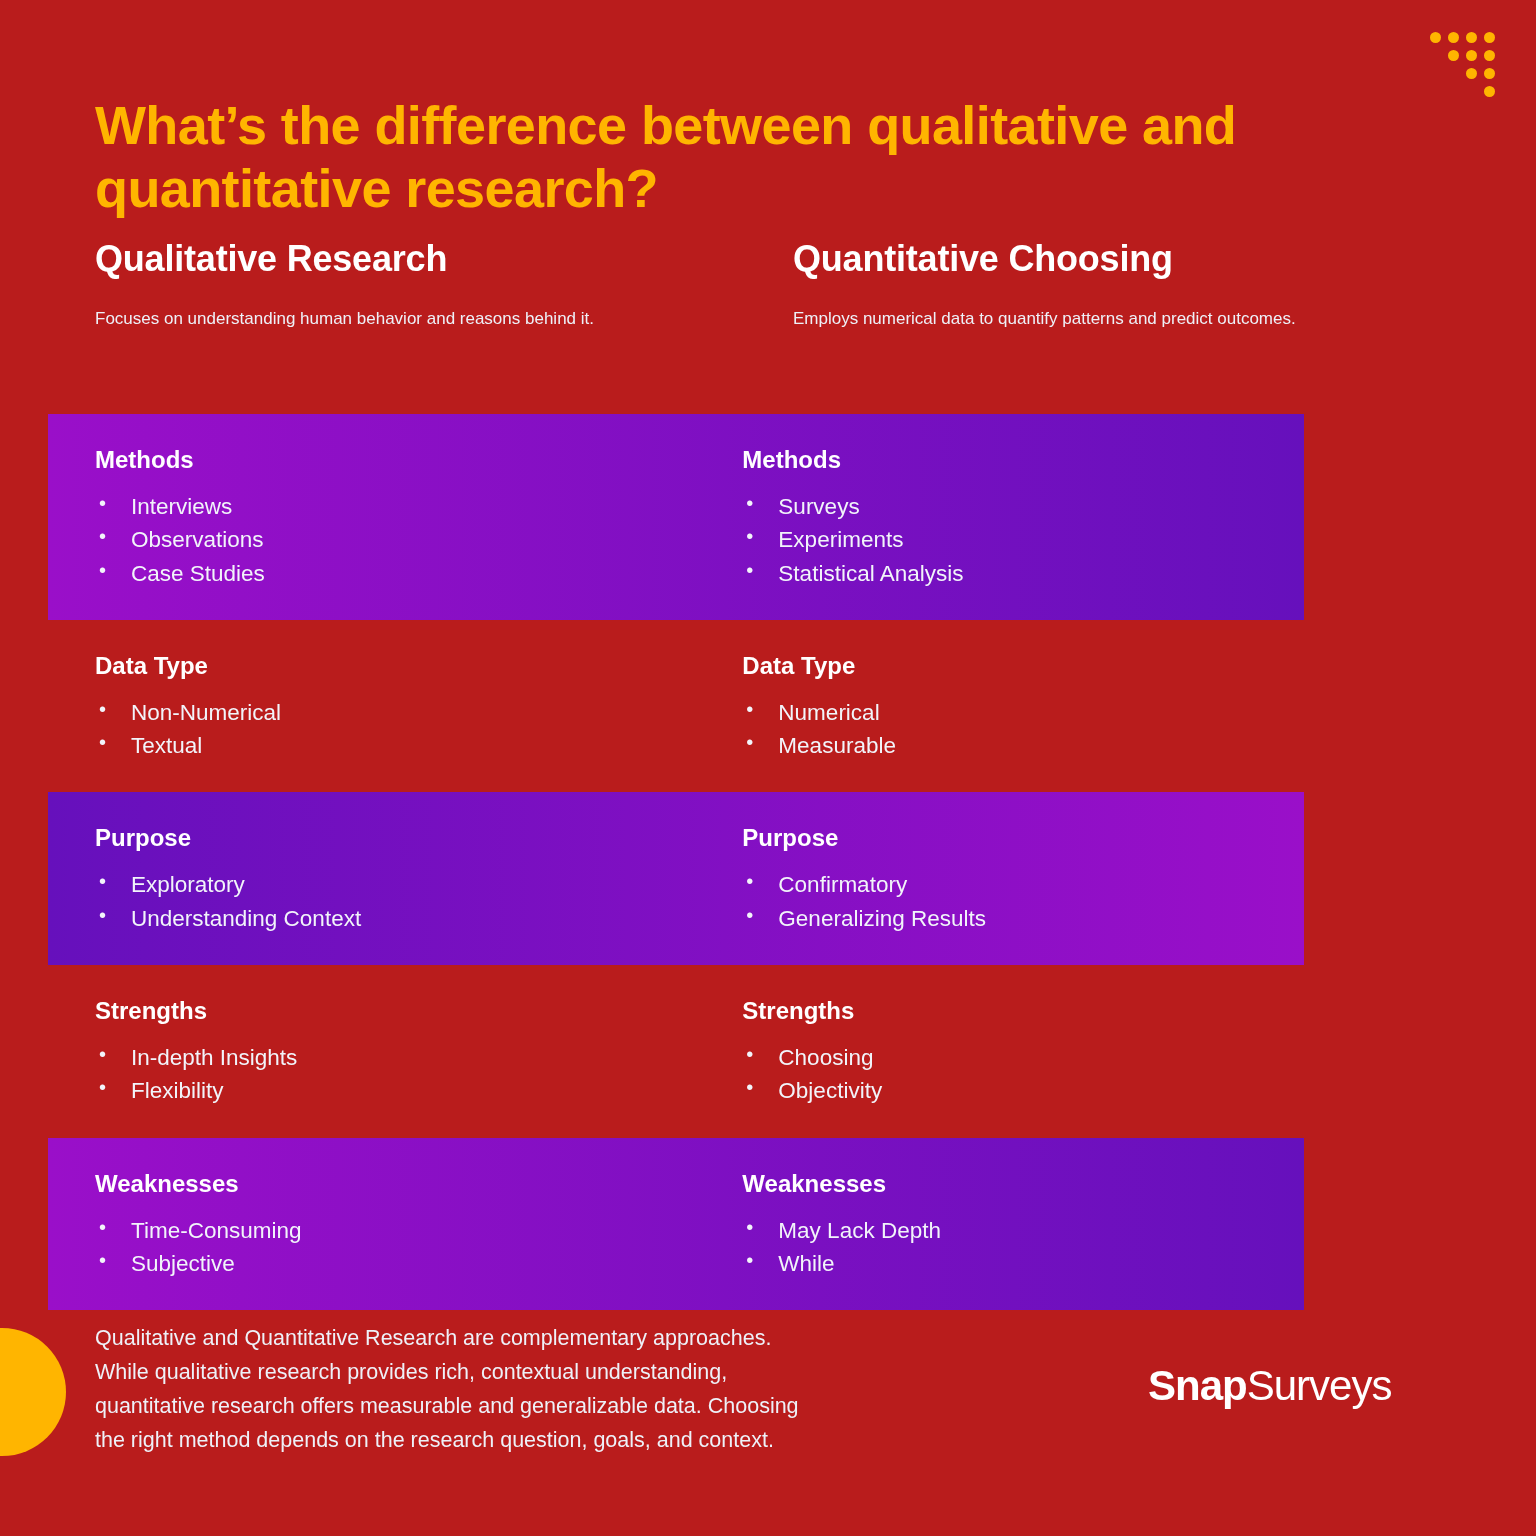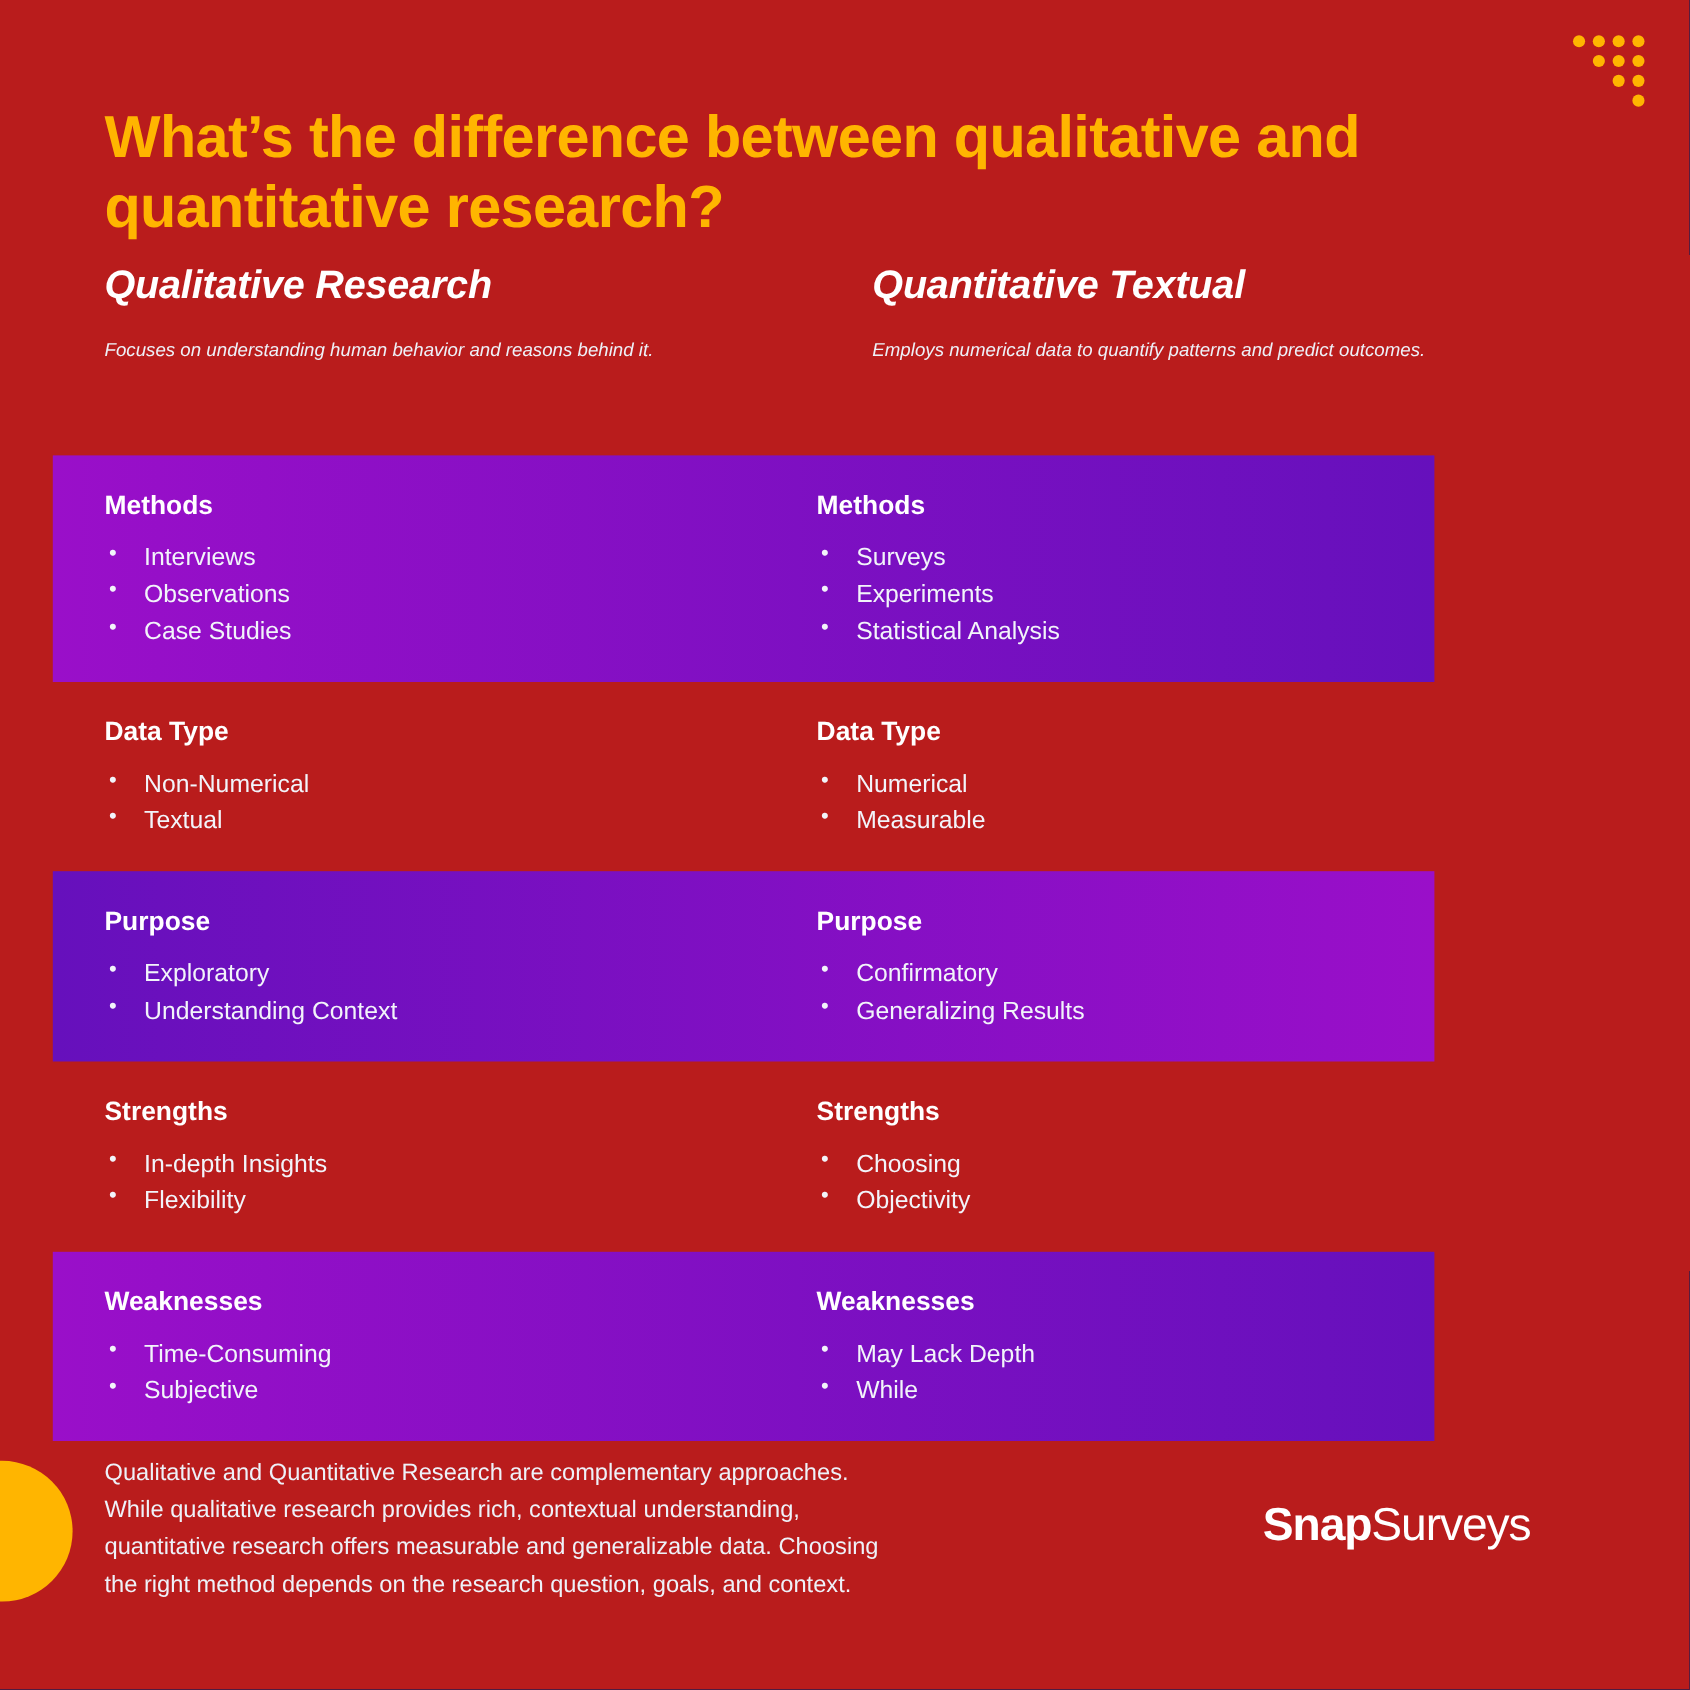--- a/index.html
+++ b/index.html
@@ -55,21 +55,20 @@
     font-weight: 700;
     letter-spacing: -0.6px;
     color: #ffb500;
   }
 
   
   .col-head {
     position: absolute;
     top: 238px;
     width: 660px;
-    font-style: italic;
   }
   .col-head.left  { left: 95px; }
   .col-head.right { left: 793px; }
   .col-head h2 {
     margin: 0 0 26px 0;
     font-size: 36px;
     font-weight: 700;
     letter-spacing: -0.2px;
     color: #ffffff;
   }
@@ -181,21 +180,21 @@
 
   <div class="corner-circle"></div>
 
   <h1 class="title">What’s the difference between qualitative and quantitative research?</h1>
 
   <div class="col-head left">
     <h2>Qualitative Research</h2>
     <p>Focuses on understanding human behavior and reasons behind it.</p>
   </div>
   <div class="col-head right">
-    <h2>Quantitative Textual</h2>
+    <h2>Quantitative Choosing</h2>
     <p>Employs numerical data to quantify patterns and predict outcomes.</p>
   </div>
 
   <div class="rows" id="rows-root">
       <div class="row banded" style="background: linear-gradient(90deg, rgb(154, 15, 201) 0%, rgb(102, 16, 188) 100%);">
         <div class="row-inner">
           <div class="cell">
             <h3>Methods</h3>
             <ul>
               <li>Interviews</li>

